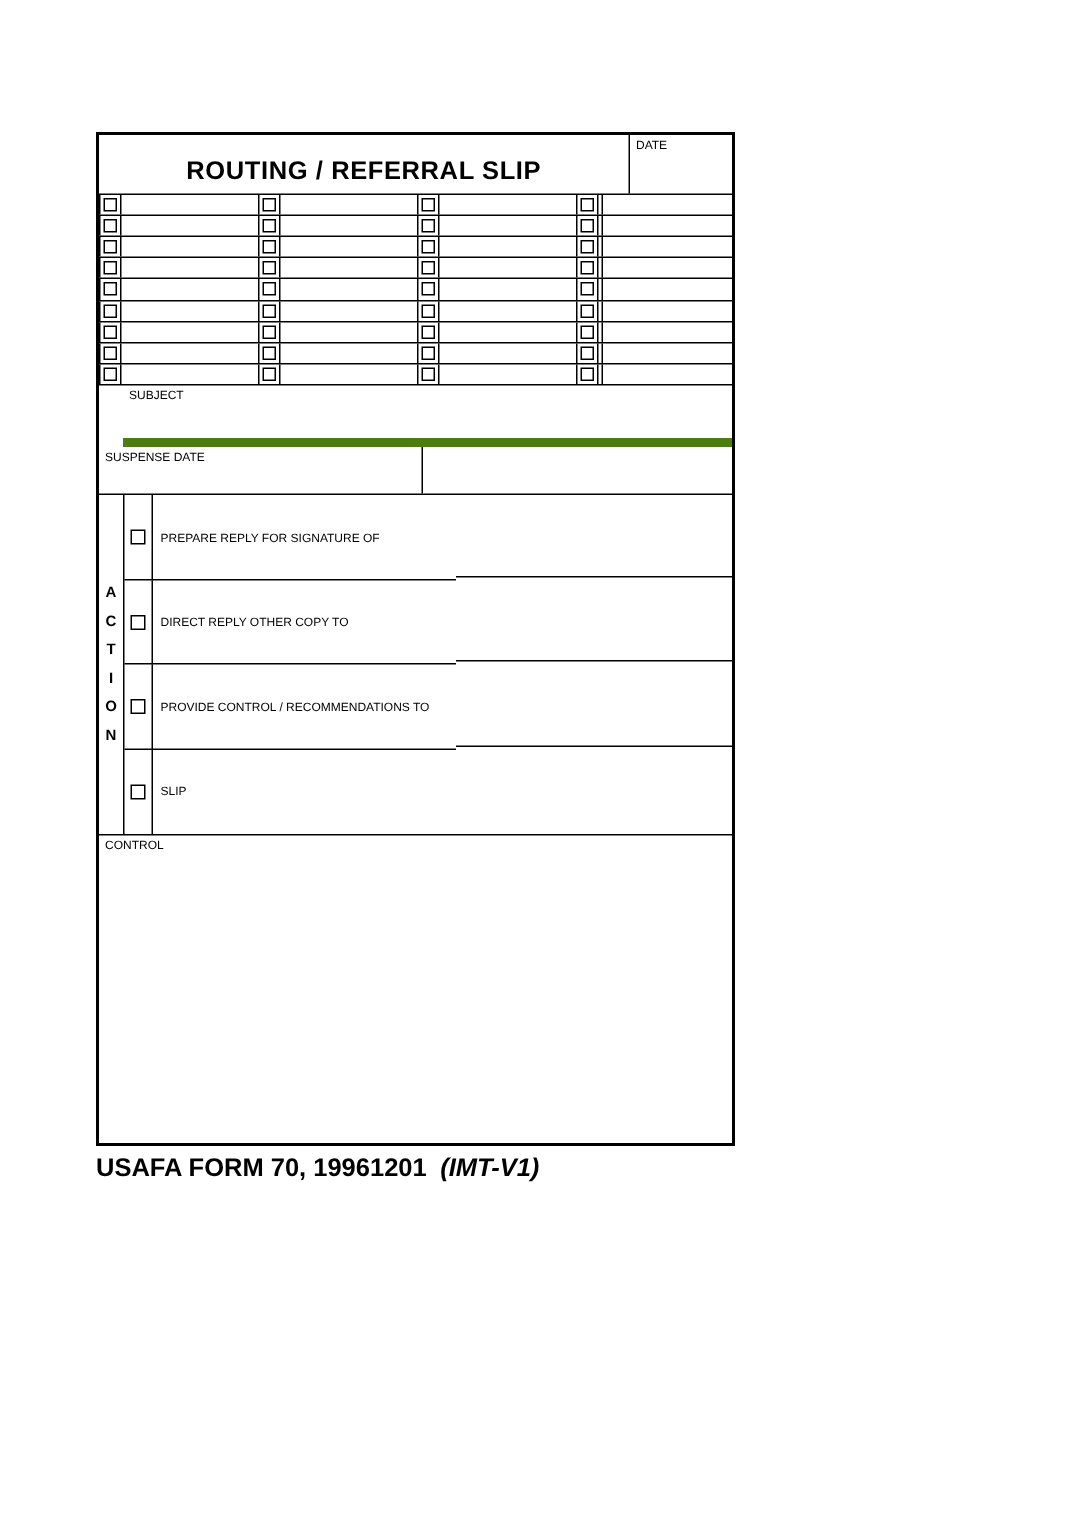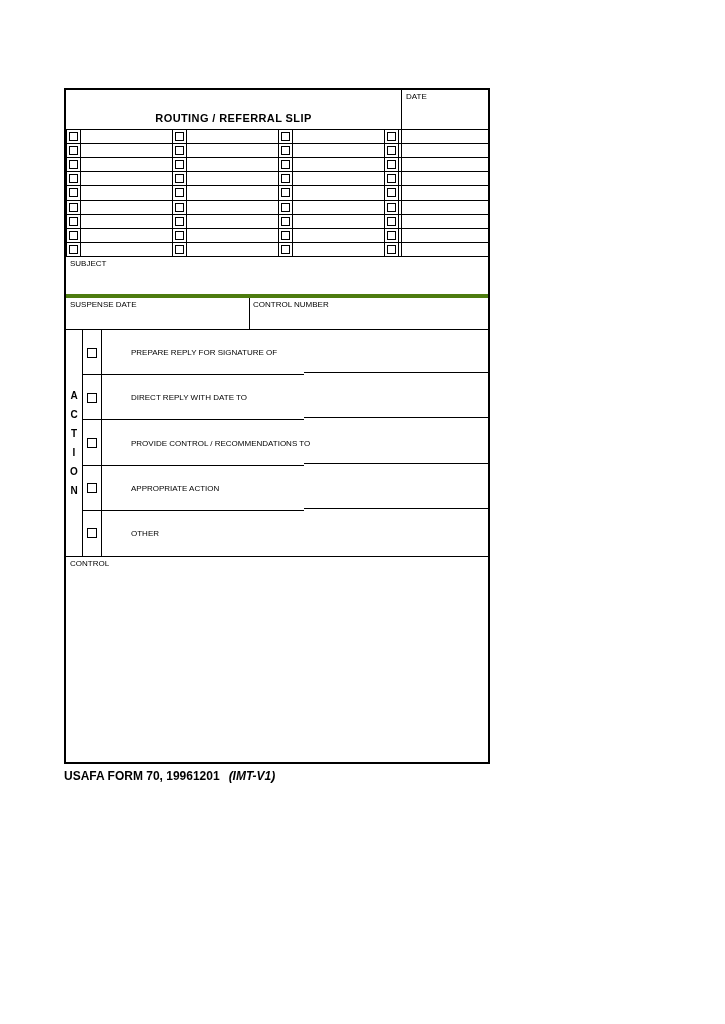--- a/index.html
+++ b/index.html
@@ -8,61 +8,61 @@
 
   .form {
     position:absolute; left:64px; top:88px; width:426px; height:676px;
     border:2px solid #000; box-sizing:border-box;
     display:flex; flex-direction:column; background:#fff;
   }
 
   
   .header { height:40px; border-bottom:1px solid #000; box-sizing:border-box; display:flex; }
   .title-cell { flex:1; display:flex; align-items:flex-end; justify-content:center; padding-bottom:5px; }
-  .title { font-weight:bold; font-size:11px; letter-spacing:0.4px; }
-  .date-cell { width:87px; border-left:1px solid #000; box-sizing:border-box; padding:2px 0 0 4px; }
+  .title { font-weight:bold; font-size:17px; letter-spacing:0.4px; }
+  .date-cell { width:69px; border-left:1px solid #000; box-sizing:border-box; padding:2px 0 0 4px; }
   .small-label { font-size:8px; line-height:10px; display:block; }
 
   
   .grid { height:127px; display:flex; flex-direction:column; }
   .grid-row { flex:1; display:flex; border-bottom:1px solid #000; box-sizing:border-box; }
   .cb-cell { width:15px; border-left:1px solid #000; border-right:1px solid #000; box-sizing:border-box;
              display:flex; align-items:center; justify-content:center; }
   .blank-cell { width:91px; }
   .gap-cell { width:3px; border-right:1px solid #000; box-sizing:border-box; }
   .right-blank { flex:1; }
   .checkbox { width:7px; height:7px; border:1.5px solid #000; background:#fff; }
 
   
-  .subject-box { height:41px; border-bottom:4px solid #4d7c0f; box-sizing:border-box; padding:2px 4px; }
+  .subject-box { height:41px; border-bottom:6px solid #4d7c0f; box-sizing:border-box; padding:2px 4px;margin-left:16px; }
   .suspense-row { height:32px; border-bottom:1px solid #000; box-sizing:border-box; display:flex; }
-  .suspense-cell { width:184px; border-right:1px solid #000; box-sizing:border-box; padding:2px 4px; }
+  .suspense-cell { width:216px; border-right:1px solid #000; box-sizing:border-box; padding:2px 4px; }
   .control-cell { flex:1; padding:2px 3px; }
 
   
   .action-section { height:227px; border-bottom:1px solid #000; box-sizing:border-box; display:flex; }
   .action-letters { width:17px; border-right:1px solid #000; box-sizing:border-box;
                     display:flex; flex-direction:column; align-items:center; justify-content:center;
                     font-weight:bold; font-size:10px; }
   .action-letters span { display:block; height:19px; line-height:19px; }
   .action-rows { flex:1; display:flex; flex-direction:column; }
   .action-row { flex:1; position:relative; display:flex; align-items:stretch; }
   .action-cb-cell { width:19px; border-right:1px solid #000; box-sizing:border-box;
                     display:flex; align-items:center; justify-content:center; }
   .action-cb { width:8px; height:8px; border:1.5px solid #000; background:#fff; }
-  .action-label { font-size:8px; align-self:center; padding-left:5px; white-space:nowrap;margin-left:24px; }
+  .action-label { font-size:8px; align-self:center; padding-left:5px; white-space:nowrap; }
   .action-fill { flex:1; }
   .sep-l { position:absolute; left:0; bottom:0; width:221px; height:1px; background:#000; }
   .sep-r { position:absolute; left:221px; right:0; bottom:2px; height:1px; background:#000; }
 
   
   .remarks-box { flex:1; padding:2px 4px; box-sizing:border-box; }
 
   
-  .footer { position:absolute; left:64px; top:769px; font-size:12px; font-weight:bold; white-space:nowrap; }
+  .footer { position:absolute; left:64px; top:769px; font-size:17px; font-weight:bold; white-space:nowrap; }
   .footer .version { font-style:italic; margin-left:9px; }
 </style>
 </head>
 <body>
 
 <div class="page">
 
   <div class="form">
 
     <div class="header">
@@ -248,23 +248,20 @@
         </div>
       </div>
 
     <div class="subject-box">
       <span class="small-label">SUBJECT</span>
     </div>
 
     <div class="suspense-row">
       <div class="suspense-cell">
         <span class="small-label">SUSPENSE DATE</span>
-      </div>
-      <div class="control-cell">
-        <span class="small-label">CONTROL NUMBER</span>
       </div>
     </div>
 
     <div class="action-section">
       <div class="action-letters">
           <span>A</span>
           <span>C</span>
           <span>T</span>
           <span>I</span>
           <span>O</span>
@@ -277,48 +274,39 @@
             </div>
             <div class="action-label">PREPARE REPLY FOR SIGNATURE OF</div>
             <div class="action-fill"></div>
             <div class="sep-l"></div>
             <div class="sep-r"></div>
           </div>
           <div class="action-row">
             <div class="action-cb-cell">
               <div class="action-cb"></div>
             </div>
-            <div class="action-label">DIRECT REPLY WITH DATE TO</div>
+            <div class="action-label">DIRECT REPLY OTHER COPY TO</div>
             <div class="action-fill"></div>
             <div class="sep-l"></div>
             <div class="sep-r"></div>
           </div>
           <div class="action-row">
             <div class="action-cb-cell">
               <div class="action-cb"></div>
             </div>
             <div class="action-label">PROVIDE CONTROL / RECOMMENDATIONS TO</div>
             <div class="action-fill"></div>
             <div class="sep-l"></div>
             <div class="sep-r"></div>
           </div>
           <div class="action-row">
             <div class="action-cb-cell">
               <div class="action-cb"></div>
             </div>
-            <div class="action-label">APPROPRIATE ACTION</div>
-            <div class="action-fill"></div>
-            <div class="sep-l"></div>
-            <div class="sep-r"></div>
-          </div>
-          <div class="action-row">
-            <div class="action-cb-cell">
-              <div class="action-cb"></div>
-            </div>
-            <div class="action-label">OTHER</div>
+            <div class="action-label">SLIP</div>
             <div class="action-fill"></div>
           </div>
         </div>
     </div>
 
     <div class="remarks-box">
       <span class="small-label">CONTROL</span>
     </div>
 
   </div>

